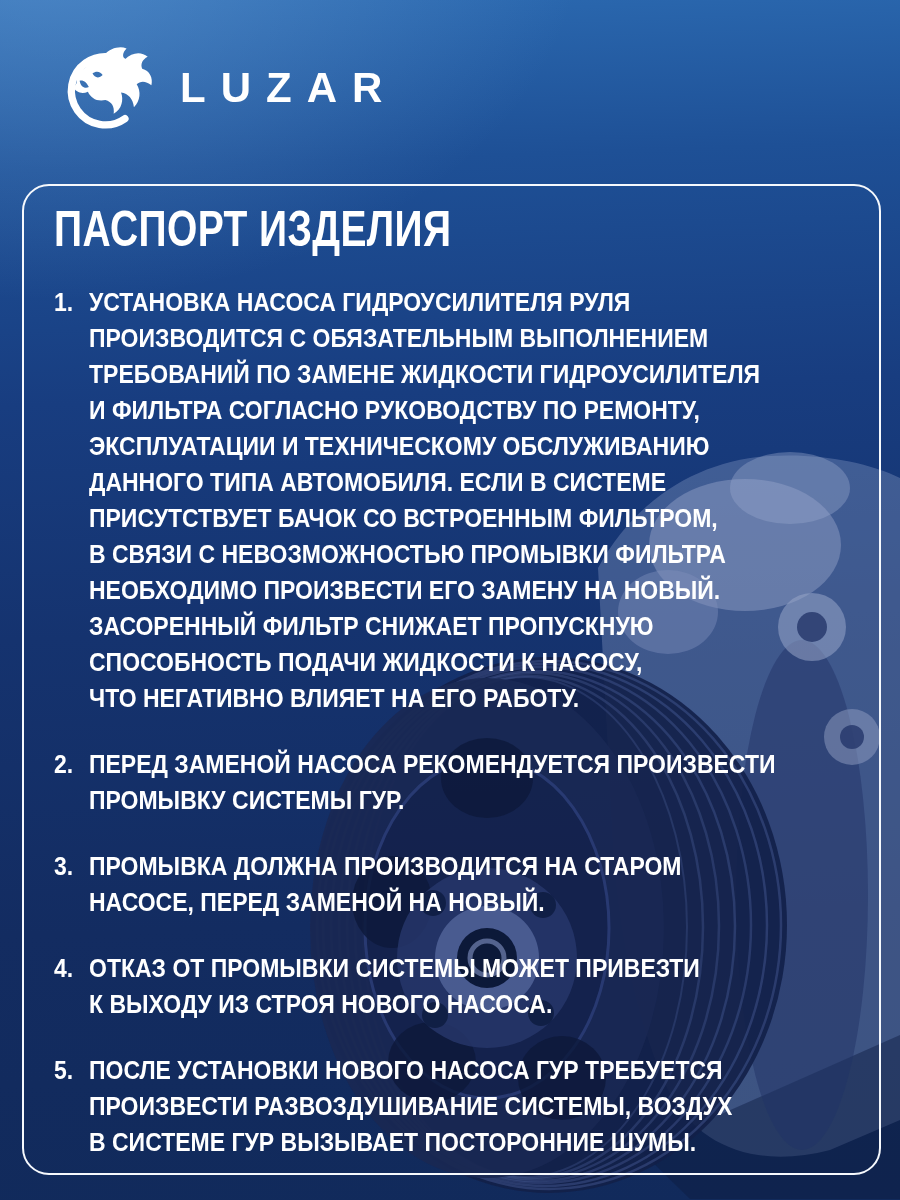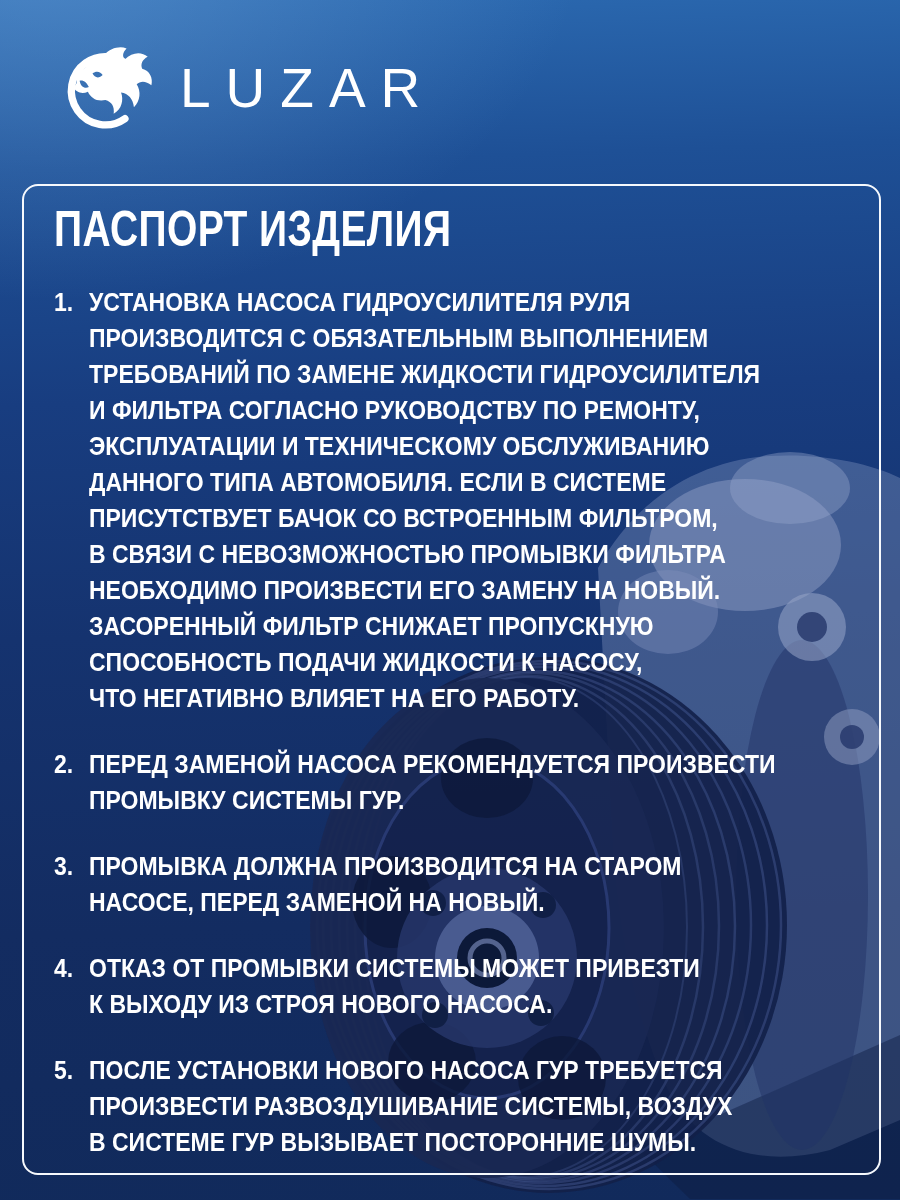--- a/index.html
+++ b/index.html
@@ -9,27 +9,27 @@
     background:
       radial-gradient(95% 50% at 6% -6%, rgba(110,165,220,.50), rgba(110,165,220,0) 62%),
       linear-gradient(178deg,#2b69b0 0%,#1e5096 14%,#183d80 33%,#15336f 52%,#132c61 76%,#112a5b 100%);
   }
   
   .pump{position:absolute;left:0;top:0;width:900px;height:1200px;filter:blur(.6px);}
   
   .brand{position:absolute;left:62px;top:42px;display:flex;align-items:center;gap:22px;}
   .brand .icon{width:96px;height:92px;display:block;}
   .wordmark{
-    color:#fff;font-weight:400;font-size:55px;line-height:92px;
+    color:#fff;font-weight:700;font-size:42px;line-height:92px;
     letter-spacing:15px;white-space:nowrap;
   }
   
   .card{
     position:absolute;left:22px;top:184px;width:859px;height:991px;
-    box-sizing:border-box;border:2.5px solid #f6f9fd;border-radius:16px;
+    box-sizing:border-box;border:2.5px solid #f6f9fd;border-radius:27px;
     padding:20px 24px 0 30px;color:#fff;
   }
   .title{
     margin:0 0 32px 0;font-size:50px;line-height:46px;font-weight:700;
     letter-spacing:.5px;transform:scaleX(.78);transform-origin:left center;
     white-space:nowrap;color:#fff;
   }
   ol.items{list-style:none;margin:0;padding:0;}
   ol.items li{display:flex;margin:0 0 30px 0;font-weight:700;font-size:25px;line-height:36px;}
   .num{flex:0 0 35px;transform:scaleX(.92);transform-origin:left top;}

